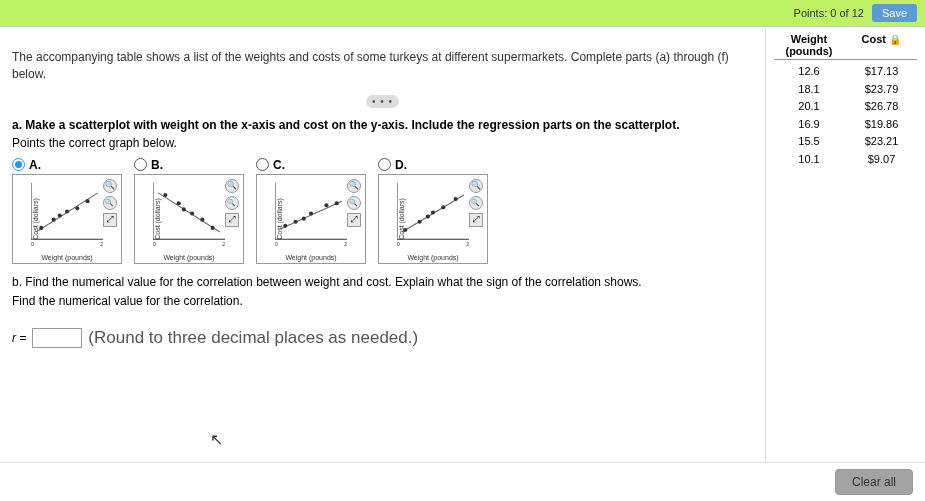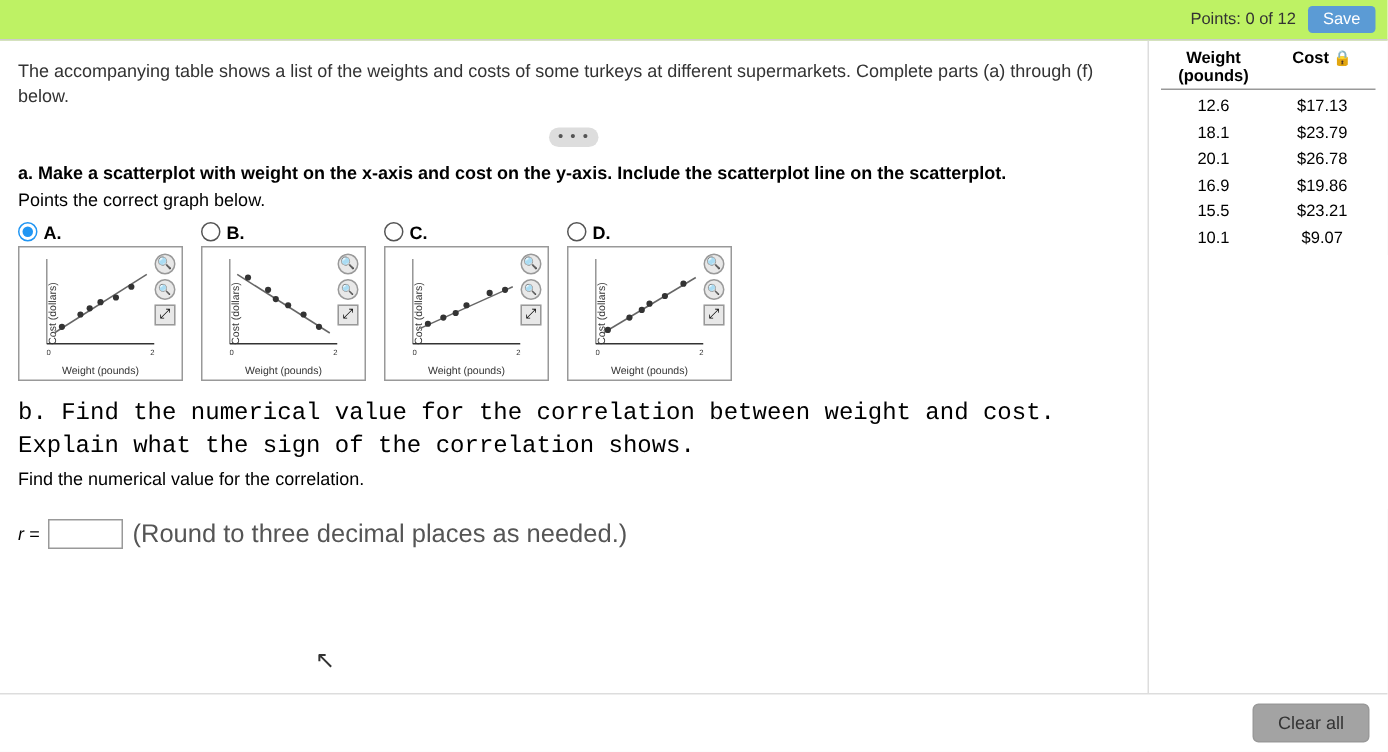--- a/index.html
+++ b/index.html
@@ -43,21 +43,21 @@
       cursor: pointer;
       font-size: 11px;
     }
     .content-area {
       display: flex;
       flex: 1;
       overflow: hidden;
     }
     .left-content {
       flex: 1;
-      padding: 12px 12px;
+      padding: 22px 12px;
       overflow: auto;
     }
     .right-table {
       width: 160px;
       padding: 6px 8px;
       border-left: 1px solid #ddd;
       font-size: 11px;
     }
     .problem-text {
       font-size: 12px;
@@ -196,24 +196,23 @@
       top: 50%;
       transform: translateY(-50%) rotate(-90deg);
       font-size: 7px;
       color: #333;
       white-space: nowrap;
     }
     .section-b {
       margin-top: 4px;
     }
     .section-b-title {
-      font-size: 16px;
+      font-size: 12px;
       margin-bottom: 4px;
       line-height: 1.4;
-      font-family: Liberation Mono, monospace;
     }
     .find-text {
       font-size: 12px;
       margin-bottom: 20px;
     }
     .r-row {
       display: flex;
       align-items: center;
       gap: 6px;
       margin-bottom: 4px;
@@ -295,21 +294,21 @@
 
     <div class="left-content">
 
       <p class="problem-text">The accompanying table shows a list of the weights and costs of some turkeys at different supermarkets. Complete parts (a) through (f) below.</p>
 
       <div style="text-align:center; margin: 4px 0;">
         <span class="separator-dots">• • •</span>
       </div>
 
       <div class="section-a">
-        <p class="section-title">a. Make a scatterplot with weight on the x-axis and cost on the y-axis. Include the scatterplot line on the scatterplot.</p>
+        <p class="section-title">a. Make a scatterplot with weight on the x-axis and cost on the y-axis. Include the regression parts on the scatterplot.</p>
         <p class="choose-text">Points the correct graph below.</p>
 
         <div class="graphs-row">
 
           <div class="graph-option">
             <div class="graph-label-row">
               <div class="radio-circle selected">
                 <div class="radio-inner"></div>
               </div>
               <span class="option-letter">A.</span>

